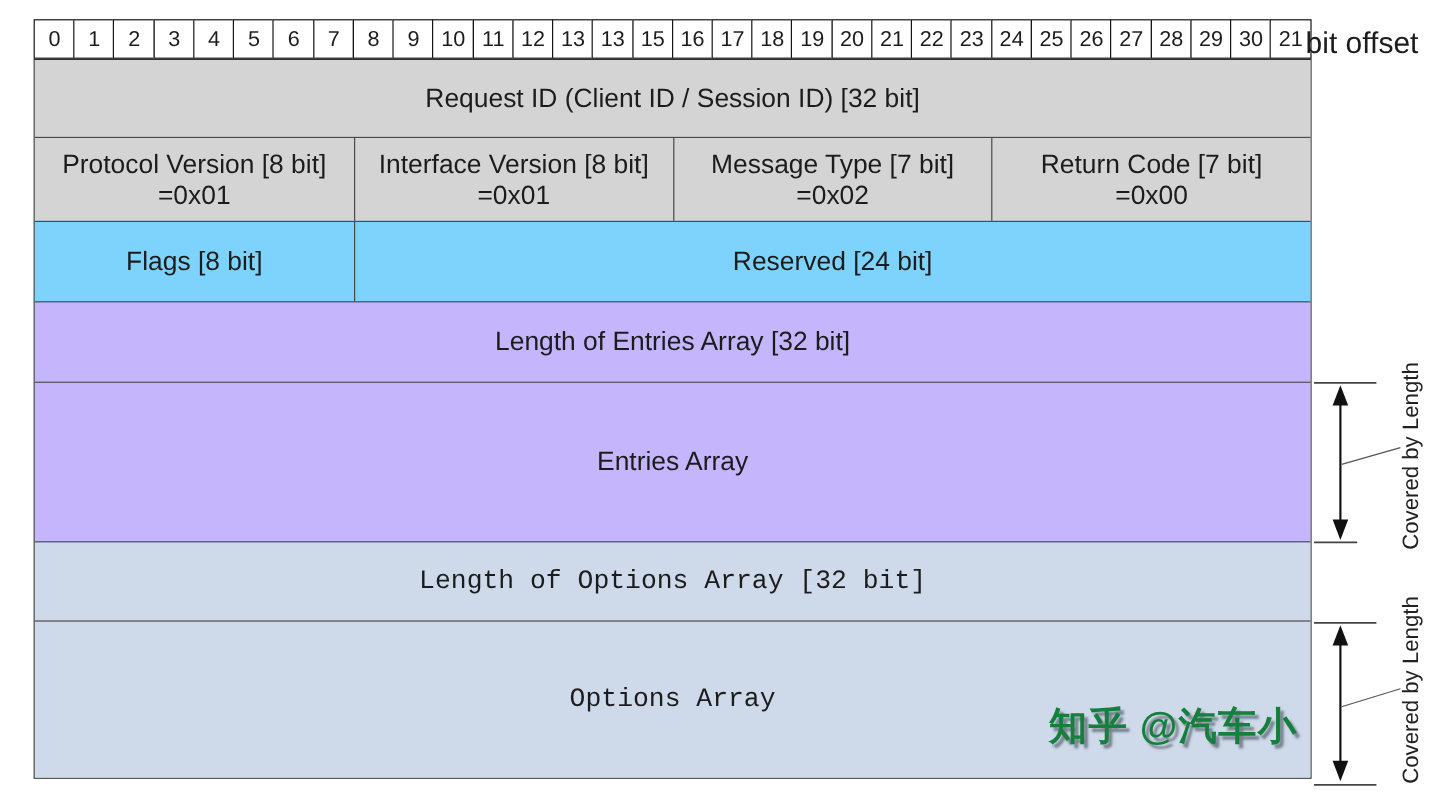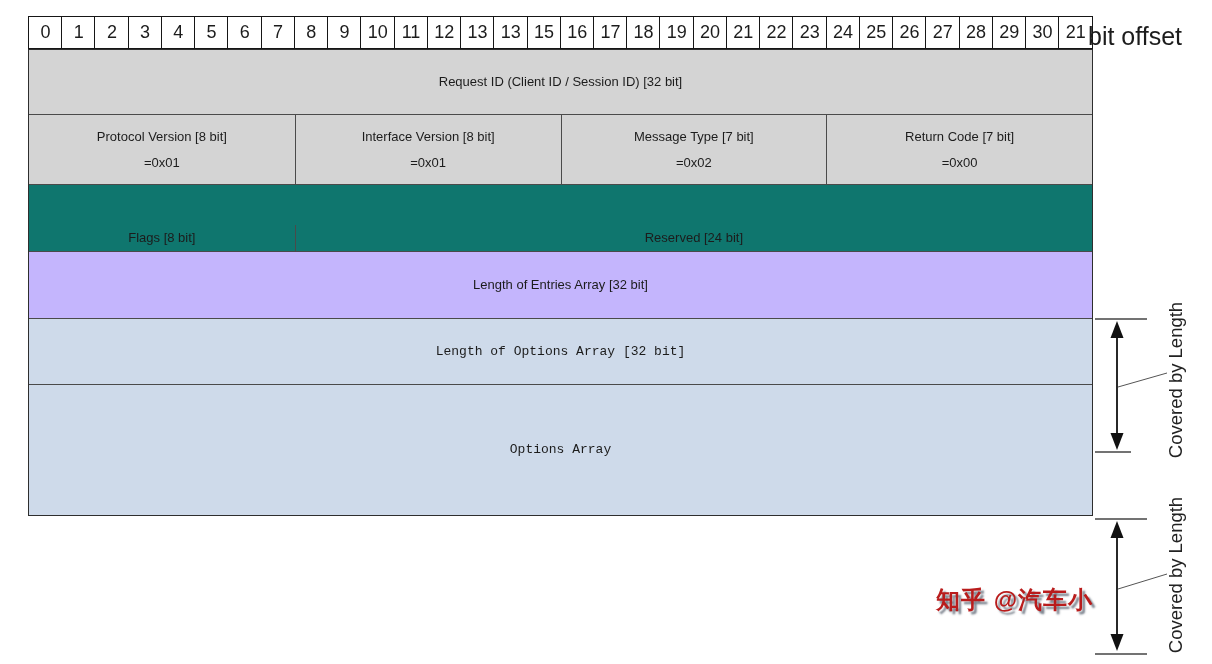--- a/index.html
+++ b/index.html
@@ -37,49 +37,49 @@
     position: absolute; left: 28px; top: 49px; width: 1065px;
     border: 1.6px solid #2e2e2e;
     border-top: 1.6px solid #2e2e2e;
   }
   .frow { display: flex; width: 100%; }
   .frow + .frow { border-top: 1.5px solid #4a4a4a; }
   .cell {
     display: flex; flex-direction: column;
     align-items: center; justify-content: center;
     text-align: center;
-    font-size: 13px;
+    font-size: 22px;
     line-height: 26px;
   }
   .cell + .cell { border-left: 1.5px solid #4a4a4a; }
   .w8  { width: 25%; }
   .w24 { width: 75%; }
   .w32 { width: 100%; }
   .h-r1 { height: 64.4px; }
   .h-r2 { height: 70px; justify-content: flex-end; }
   .h-r3 { height: 67px; }
   .h-r4 { height: 67px; }
   .h-r5 { height: 133px; }
   .h-r6 { height: 66px; }
   .h-r7 { height: 130.4px; }
   .bg-gray  { background: #d4d4d4; }
-  .bg-pink  { background: #0f766e; align-items: flex-end; }
+  .bg-pink  { background: #7dd3fc; }
   .bg-green { background: #c4b5fd; }
   .bg-blue  { background: #cedaea; font-family: Liberation Mono, monospace; }
 
   
   .ann { position: absolute; width: 122px; overflow: visible; }
   .ann-1 { left: 1090px; top: 292px; height: 178px; }
   .ann-2 { left: 1090px; top: 487px; height: 177px; }
 
   
   .watermark {
-    position: absolute; left: 936px; top: 584px;
-    font-size: 24px; font-weight: bold; letter-spacing: 1px;
-    color: #b91c1c;
+    position: absolute; left: 874px; top: 584px;
+    font-size: 32px; font-weight: bold; letter-spacing: 1px;
+    color: #15803d;
     text-shadow: 3px 3px 2px rgba(110,118,130,0.9);
     z-index: 10;
     white-space: nowrap;
   }
 </style>
 </head>
 <body>
 
 <div class="stage">
 
@@ -154,20 +154,25 @@
         <span>Reserved [24 bit]</span>
       </div>
     </div>
 
     <div class="frow h-r4 bg-green">
       <div class="cell w32">
         <span>Length of Entries Array [32 bit]</span>
       </div>
     </div>
 
+    <div class="frow h-r5 bg-green">
+      <div class="cell w32">
+        <span>Entries Array</span>
+      </div>
+    </div>
 
     <div class="frow h-r6 bg-blue">
       <div class="cell w32">
         <span>Length of Options Array [32 bit]</span>
       </div>
     </div>
 
     <div class="frow h-r7 bg-blue">
       <div class="cell w32">
         <span>Options Array</span>

